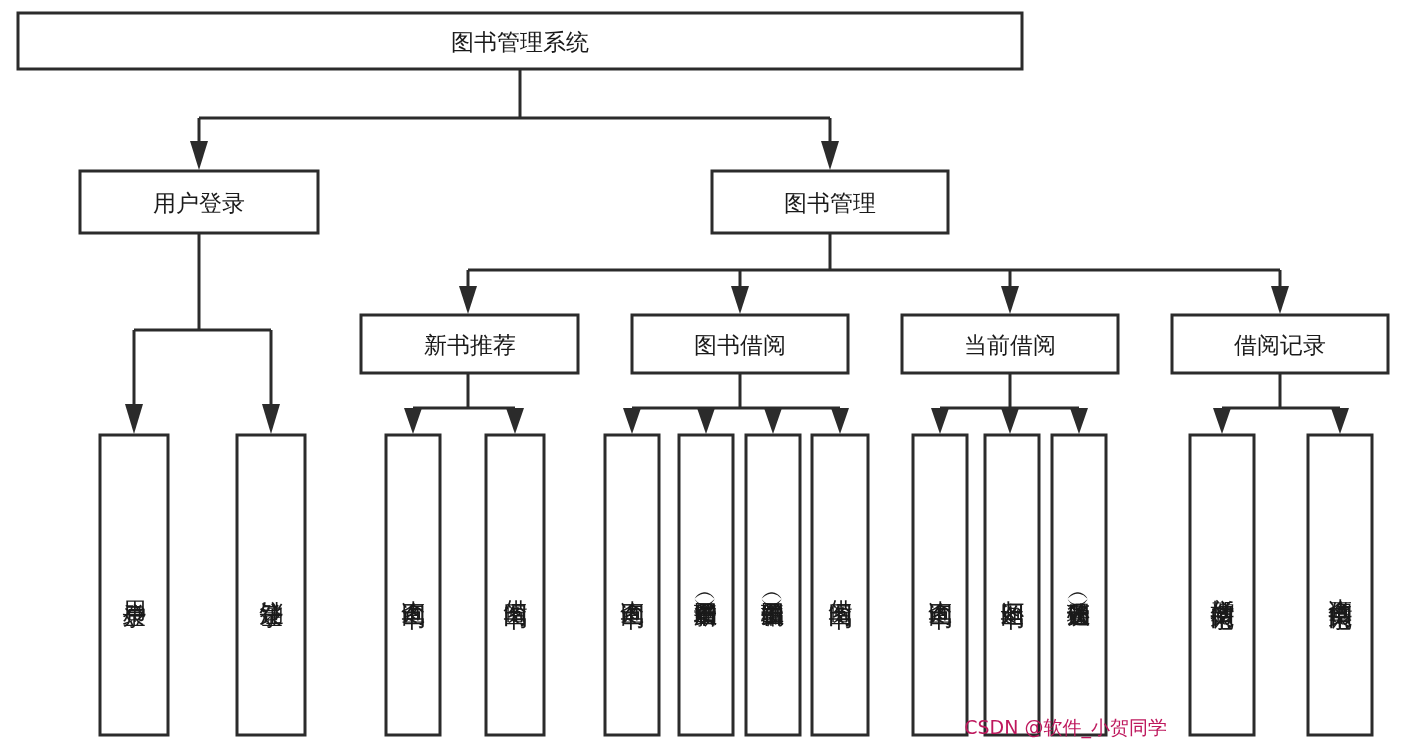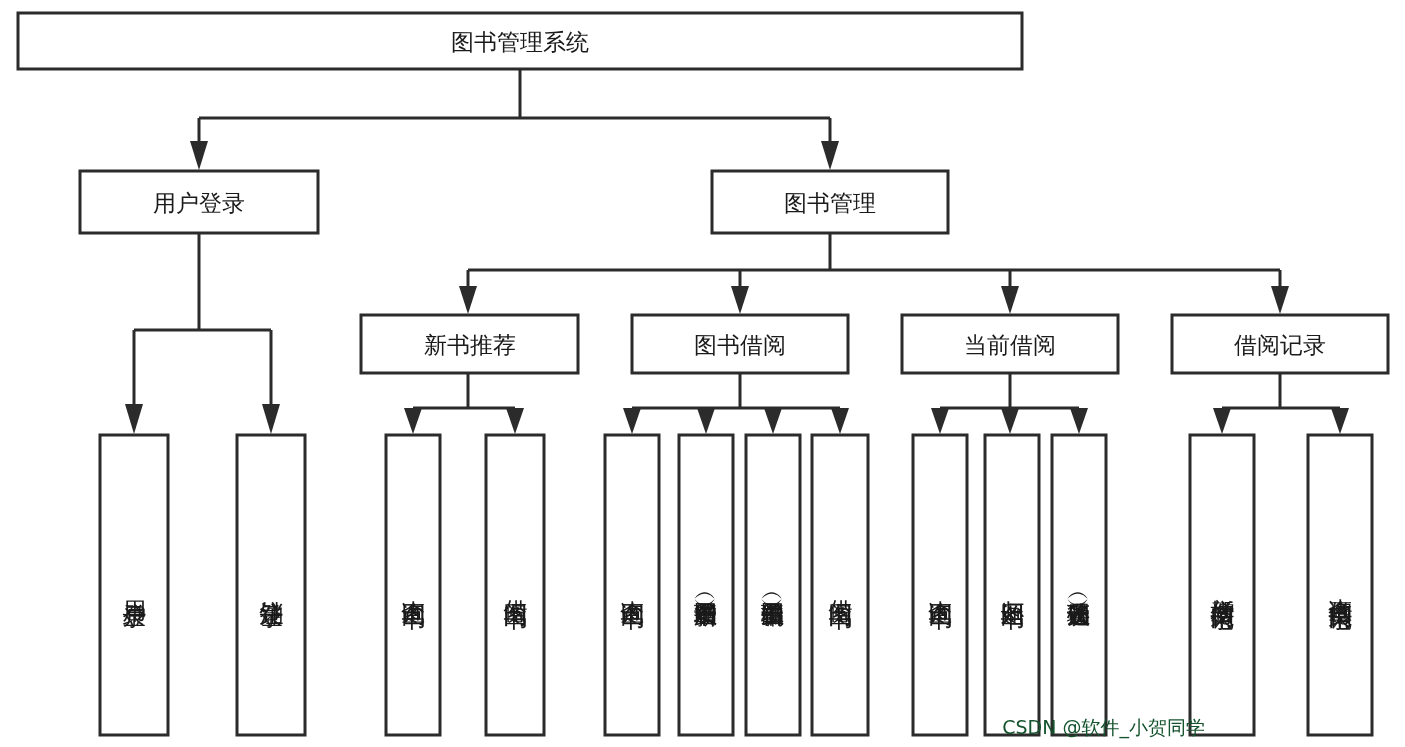--- a/index.html
+++ b/index.html
@@ -1,20 +1,20 @@
 <!DOCTYPE html>
 <html><head>
 <meta charset="utf-8">
 <style>
   html,body{margin:0;padding:0;background:#ffffff;}
   body{
     font-family:"DejaVu Sans","Liberation Sans",sans-serif;
     width:1405px;height:747px;overflow:hidden;
   }
-  #diagram-root{position:relative;width:1175px;height:747px;padding-left:38px;}
+  #diagram-root{position:relative;width:1175px;height:747px;}
   svg#tree{position:absolute;top:0;left:0;width:1405px;height:747px;}
   .node-rect{fill:#ffffff;stroke:#2b2b2b;stroke-width:3;}
   .connector{stroke:#2b2b2b;stroke-width:3;fill:none;stroke-linecap:butt;}
   .arrow-head{fill:#2b2b2b;stroke:none;}
   .node-label-h{
     font-family:"DejaVu Sans","Liberation Sans",sans-serif;
     font-size:23px;fill:#1a1a1a;text-anchor:middle;dominant-baseline:central;
   }
   .node-label-root{
     font-family:"DejaVu Sans","Liberation Sans",sans-serif;
@@ -27,21 +27,21 @@
   .vlabel{
     writing-mode:vertical-rl;text-orientation:upright;
     font-family:"DejaVu Sans","Liberation Sans",sans-serif;
     font-size:24px;color:#1a1a1a;line-height:1.05;
     letter-spacing:2px;white-space:nowrap;
   }
   .vlabel.tight{letter-spacing:0px;font-size:23px;}
   #watermark{
     position:absolute;right:8px;bottom:6px;
     font-family:"DejaVu Sans","Liberation Sans",sans-serif;
-    font-size:19px;color:#14532d;white-space:nowrap;
+    font-size:19px;color:#be185d;white-space:nowrap;
   }
 </style>
 </head>
 <body>
 
 <div id="diagram-root">
 
   <svg id="tree" viewBox="0 0 1405 747">
 
     <g>

